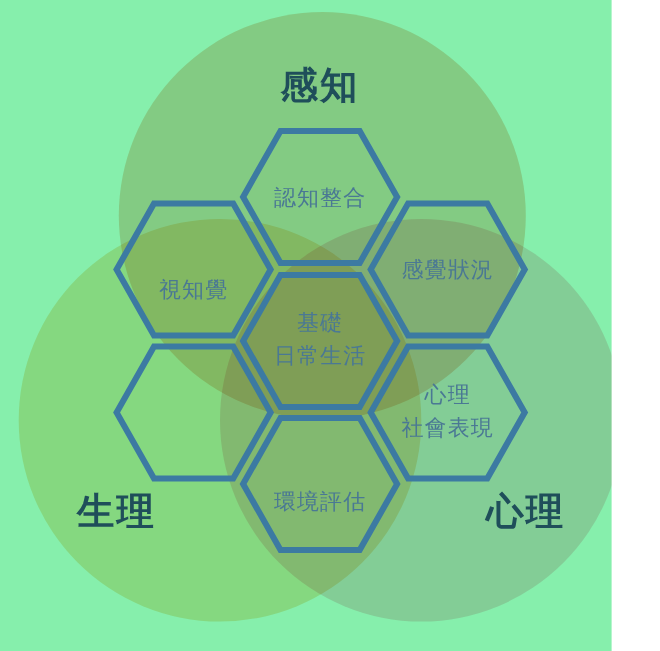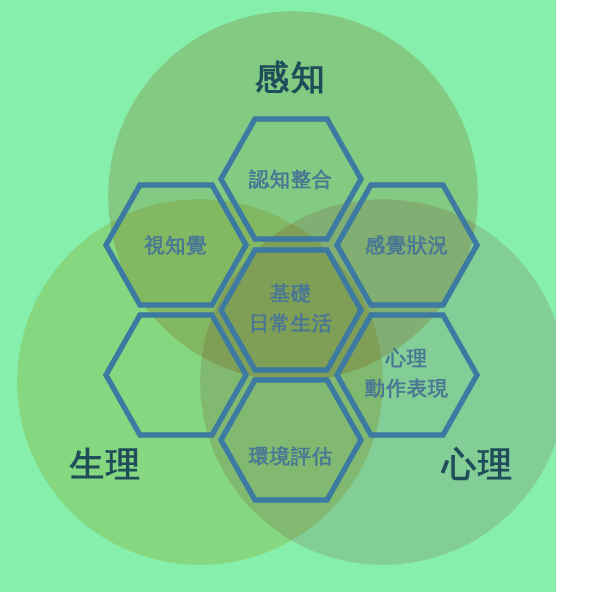--- a/index.html
+++ b/index.html
@@ -12,21 +12,21 @@
       font-weight: bold;
       font-size: 34px;
       color: #1f4e5a;
       letter-spacing: 2px;
       white-space: nowrap;
       transform: translate(-50%, -50%);
     }
     .hex-label {
       position: absolute;
       font-family: "DejaVu Sans", sans-serif;
-      font-weight: bold;
+      font-weight: normal;
       font-size: 20px;
       color: #4a7894;
       text-align: center;
       line-height: 30px;
       white-space: nowrap;
       transform: translate(-50%, -50%);
       letter-spacing: 1px;
     }
   </style>
 </head>
@@ -50,30 +50,30 @@
     </g>
   </svg>
 
   <div class="domain-label" style="left:291px; top:78px;">感知</div>
   <div class="domain-label" style="left:106px; top:465px;">生理</div>
   <div class="domain-label" style="left:478px; top:465px;">心理</div>
 
   <div class="hex-label" style="left:291px; top:179px;">
     <div>認知整合</div>
   </div>
-  <div class="hex-label" style="left:176px; top:245px;">
+  <div class="hex-label" style="left:176px; top:263px;">
     <div>視知覺</div>
   </div>
   <div class="hex-label" style="left:407px; top:245px;">
     <div>感覺狀況</div>
   </div>
   <div class="hex-label" style="left:291px; top:308px;">
     <div>基礎</div>
     <div>日常生活</div>
   </div>
   <div class="hex-label" style="left:407px; top:373px;">
     <div>心理</div>
-    <div>動作表現</div>
+    <div>社會表現</div>
   </div>
   <div class="hex-label" style="left:291px; top:440px;margin-top:16px;">
     <div>環境評估</div>
   </div>
 </div>
 
 </body></html>

